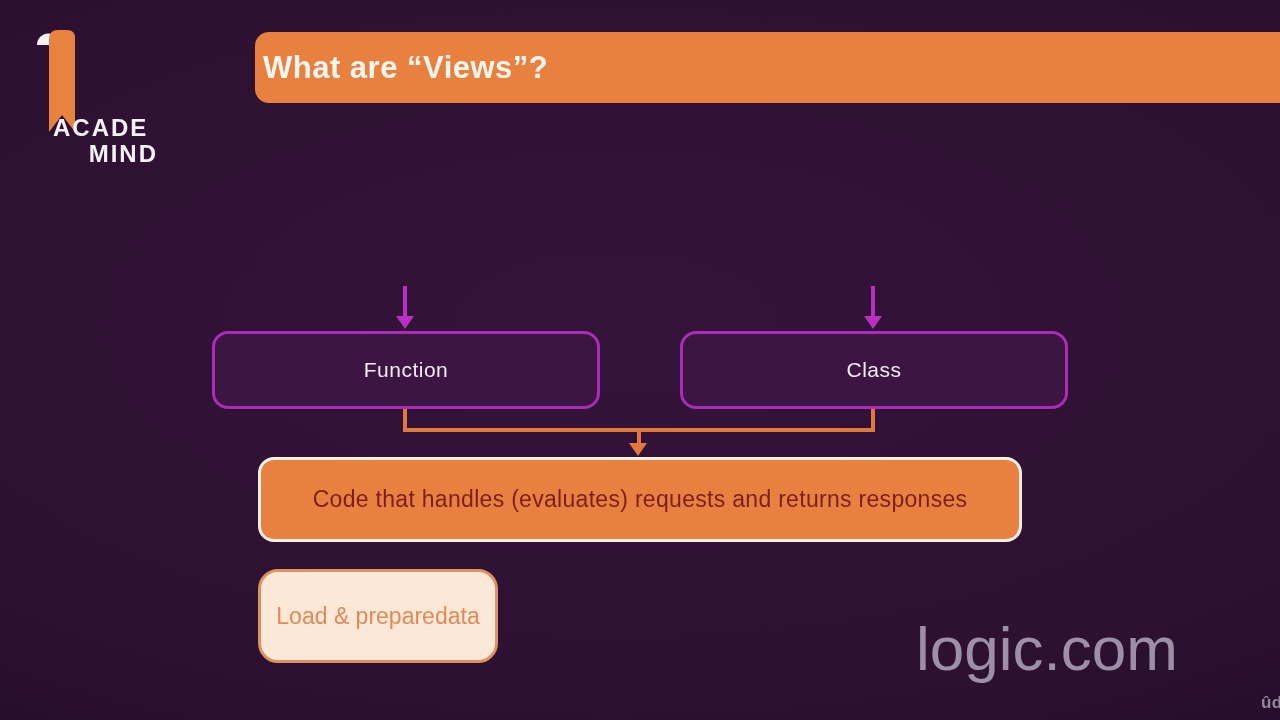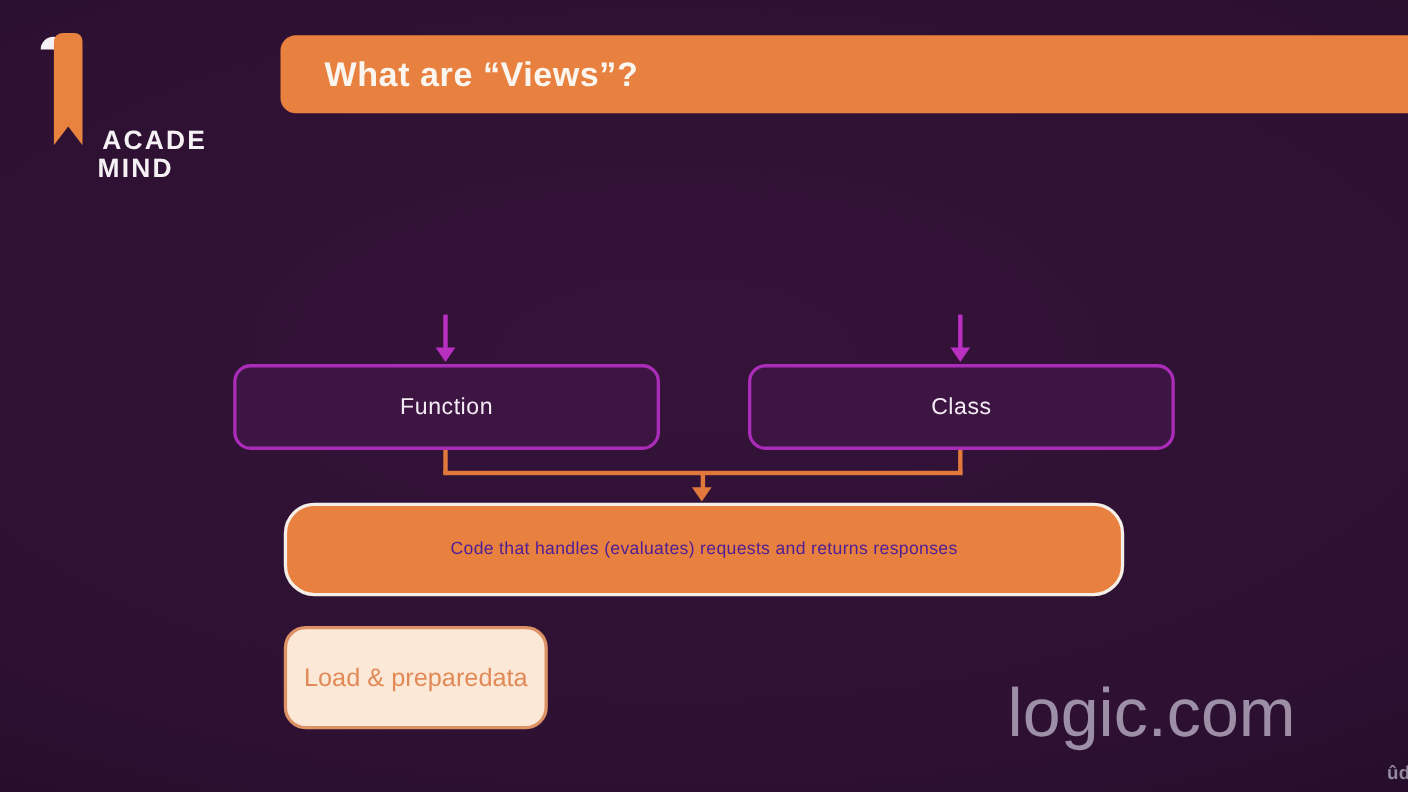--- a/index.html
+++ b/index.html
@@ -10,33 +10,33 @@
     overflow: hidden;
     font-family: "Liberation Sans", sans-serif;
     background: radial-gradient(120% 95% at 48% 45%, #341439 0%, #2d1032 55%, #230c28 82%, #170719 100%);
   }
 
   
   .logo { position: absolute; left: 36px; top: 24px; width: 170px; height: 145px; }
   .logo svg { position: absolute; left: 0; top: 0; }
   .logo-line1 {
     position: absolute; left: 17px; top: 90px;
-    color: #f6f1f4; font-size: 24px; font-weight: 800; letter-spacing: 2px; margin-left: 40px;
+    color: #f6f1f4; font-size: 24px; font-weight: 800; letter-spacing: 2px;
   }
   .logo-line2 {
     position: absolute; left: 0; top: 116px; width: 122px; text-align: right;
     color: #f6f1f4; font-size: 24px; font-weight: 800; letter-spacing: 2px;
   }
 
   
   .title-bar {
     position: absolute; left: 255px; top: 32px; width: 1025px; height: 71px;
     background: #e8803f;
     border-radius: 14px 0 0 14px;
-    display: flex; align-items: center; padding-left: 40px;
+    display: flex; align-items: center; padding-left: 8px;
     color: #faf5ee; font-size: 31px; font-weight: 700; letter-spacing: 0.5px;
   }
 
   
   .box { position: absolute; display: flex; align-items: center; justify-content: center; text-align: center; }
 
   .top-box {
     left: 210px; top: 180px; width: 860px; height: 103px;
     background: linear-gradient(180deg, #c535cd 0%, #b52cbd 100%);
     border: 3px solid #f2ecf2; border-radius: 22px;
@@ -48,22 +48,22 @@
     background: #3d1543;
     border: 3px solid #ac2cba; border-radius: 16px;
     color: #f3eaf4; font-size: 21px; letter-spacing: 0.5px;
   }
   .function-box { left: 212px; }
   .class-box { left: 680px; }
 
   .result-box {
     left: 258px; top: 457px; width: 764px; height: 85px;
     background: #e8813f;
-    border: 3px solid #f6efe7; border-radius: 28px;
-    color: #4c1d95; font-size: 16px; letter-spacing: 0.3px;
+    border: 3px solid #f6efe7; border-radius: 16px;
+    color: #7f1d1d; font-size: 23px; letter-spacing: 0.3px;
   }
 
   .load-box {
     left: 258px; top: 569px; width: 240px; height: 94px;
     background: #fce8d7;
     border: 3px solid #dd9266; border-radius: 20px;
     color: #e18a57; font-size: 23px; font-weight: 500; line-height: 1.25;
     flex-direction: row;
   }
   .load-box span { display: block; }

